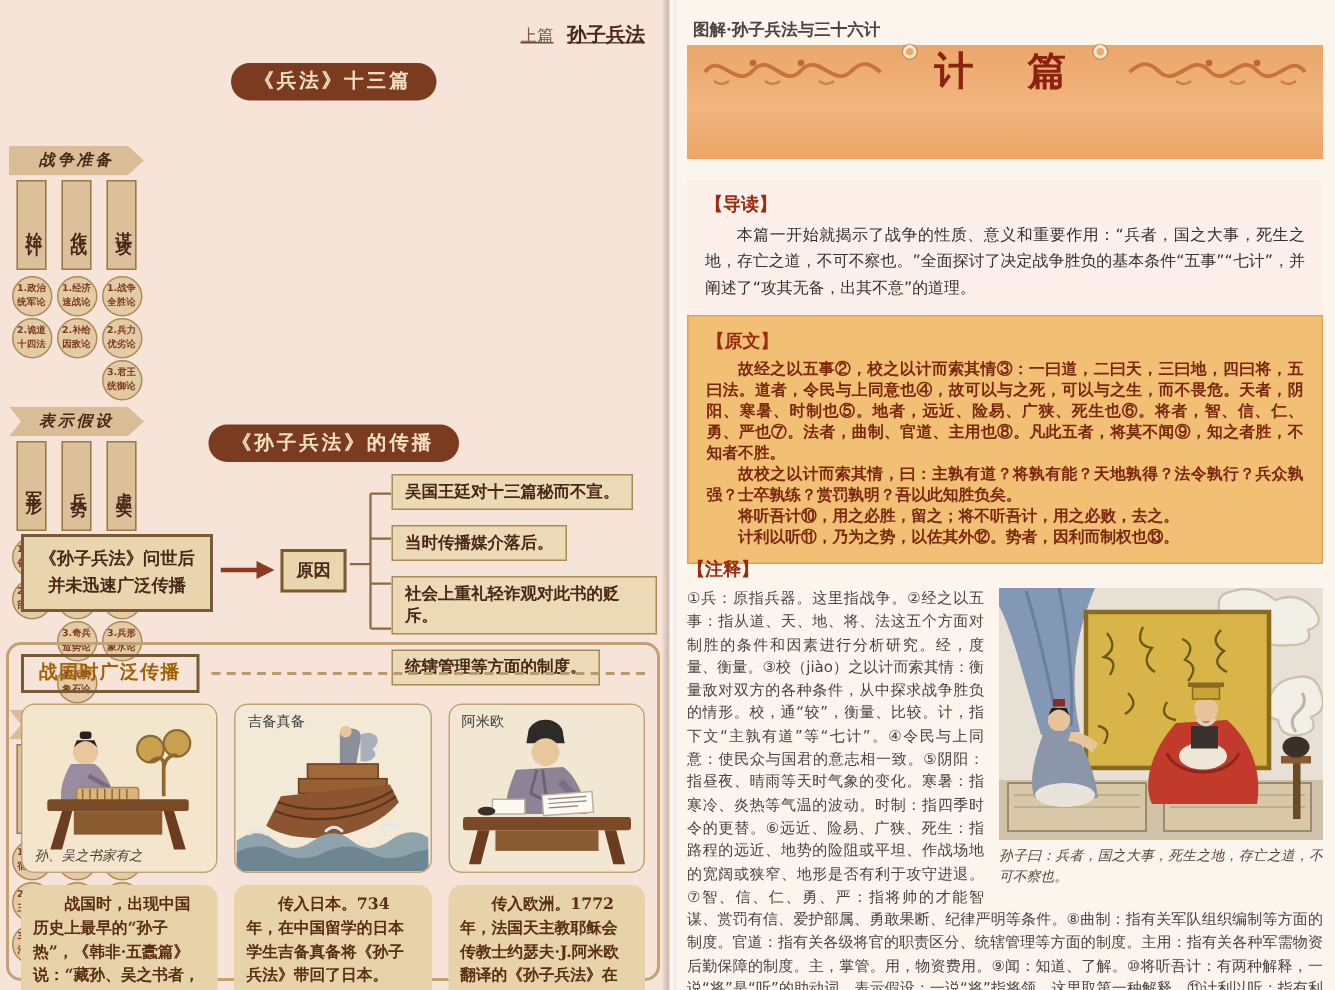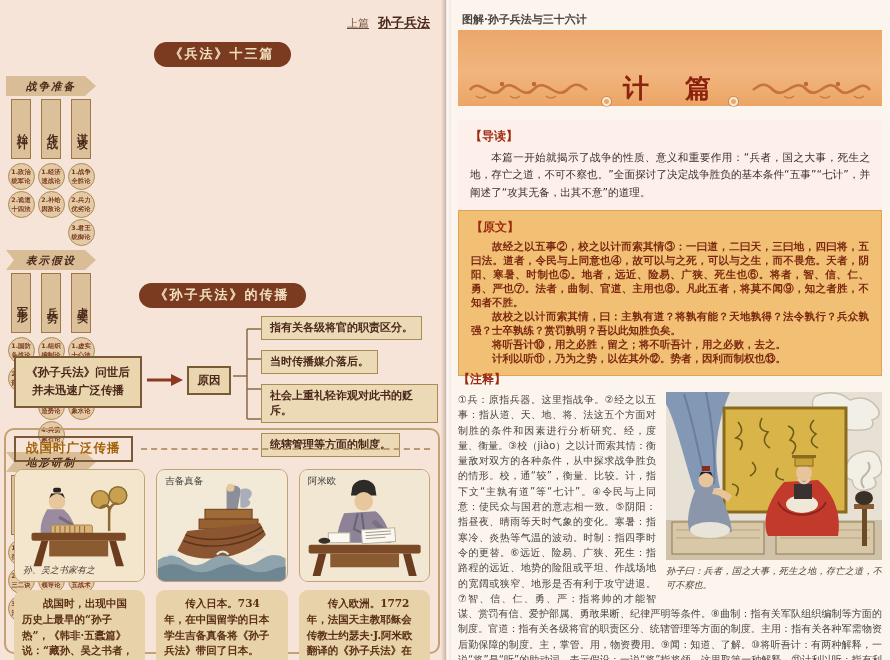--- a/index.html
+++ b/index.html
@@ -12,21 +12,21 @@
             background:linear-gradient(90deg, rgba(110,70,50,0) 0%, rgba(110,70,50,.28) 45%, rgba(255,255,255,.5) 60%, rgba(110,70,50,.08) 100%); z-index:5; }
   .lp-header { position:absolute; top:14px; right:16px; color:#6b4a35; font-size:11px;text-decoration:underline; }
   .lp-header .part { margin-right:9px; color:#7a5640; }
   .lp-header .book { font-weight:bold; font-size:13px; color:#49281a; font-family:"DejaVu Serif",serif; }
 
   .pill { width:fit-content; margin:0 auto; background:#7a3b20; color:#f2dfc0; font-weight:bold;
           font-size:13px; padding:3px 16px 4px; border-radius:14px; letter-spacing:2px;
           font-family:"DejaVu Serif",serif; }
 
   .flow { position:absolute; top:42px; left:6px; right:8px; }
-  .flow .pill { margin-bottom:9px; }
+  .flow .pill { margin-bottom:30px; }
   .groups { display:flex; gap:4px; align-items:flex-start;flex-direction:column; }
   .banner { height:20px; line-height:20px; background:#d9bd96; color:#49281a; font-weight:bold;
             font-size:10.5px; text-align:center; letter-spacing:2px; font-style:italic;
             font-family:"DejaVu Serif",serif;
             clip-path:polygon(0 0, calc(100% - 11px) 0, 100% 50%, calc(100% - 11px) 100%, 0 100%, 8px 50%); }
   .banner.first { clip-path:polygon(0 0, calc(100% - 11px) 0, 100% 50%, calc(100% - 11px) 100%, 0 100%); }
   .chapters { display:flex; justify-content:space-around; margin-top:3px; }
   .chapter-col { display:flex; flex-direction:column; align-items:center; width:30px; }
   .chapter-box { width:20px; height:60px; background:#dcc09a; border:1px solid #9a7848;
                  display:flex; align-items:center; justify-content:center; writing-mode:vertical-rl;
@@ -68,21 +68,21 @@
                   font-style:italic; font-family:"DejaVu Serif",serif; }
   .card-text { background:#e7d2a9; border-radius:9px; padding:6px 8px; font-size:10.5px; line-height:1.5;
                color:#5a2f15; font-weight:bold; text-indent:2em; flex:1; font-family:"DejaVu Serif",serif; }
 
   
   .page-right { position:absolute; left:446px; top:0; width:444px; height:660px; background:#fbf5ee; }
   .rp-header { position:absolute; top:12px; left:16px; font-size:11px; font-weight:bold; color:#4a443e;
                font-family:"DejaVu Serif",serif; }
   .banner2 { position:absolute; top:30px; left:12px; right:8px; height:76px;
              background:linear-gradient(180deg,#eba76a 0%,#f1b57e 55%,#eca566 100%);
-             display:flex; align-items:flex-end; justify-content:center; gap:12px; }
+             display:flex; align-items:flex-start; justify-content:center; gap:12px; }
   .chapter-title { font-size:26px; font-weight:bold; color:#8c2310; letter-spacing:6px;
                    font-family:"DejaVu Serif",serif; white-space:pre; }
   .ring { width:9px; height:9px; border:2px solid #f7ead2; border-radius:50%;
           box-shadow:0 0 0 1px rgba(150,80,40,.35); flex:none; }
 
   .sec-label { font-weight:bold; color:#9c2a10; font-size:12px; margin-bottom:4px;
                font-family:"DejaVu Serif",serif; }
   .section-intro { position:absolute; top:120px; left:12px; right:8px; background:#fdefe9;
                    padding:8px 12px 10px; }
   .intro-text { font-size:10.6px; color:#37302c; line-height:1.65; text-indent:2em; text-align:justify; }
@@ -242,21 +242,21 @@
 并未迅速广泛传播</div>
       <svg class="flow-arrow" width="36" height="14">
         <line x1="0" y1="7" x2="25" y2="7" stroke="#8c3a1f" stroke-width="3"></line>
         <polygon points="24,1 36,7 24,13" fill="#8c3a1f"></polygon>
       </svg>
       <div class="reason-label">原因</div>
       <svg class="connector" width="28" height="112">
         <path d="M0,58 H14 M14,11 V101 M14,11 H28 M14,41 H28 M14,71 H28 M14,101 H28" stroke="#8a6a45" stroke-width="1.5" fill="none"></path>
       </svg>
       <div class="reasons">
-        <div class="reason-item">指有关各级将官的职责区分。</div>
+        <div class="reason-item">吴国王廷对十三篇秘而不宣。</div>
         <div class="reason-item">当时传播媒介落后。</div>
         <div class="reason-item">社会上重礼轻诈观对此书的贬斥。</div>
         <div class="reason-item">统辖管理等方面的制度。</div>
       </div>
     </div>
   </div>
 
   <div class="warring">
     <div class="warring-head">
       <div class="warring-title">战国时广泛传播</div>

